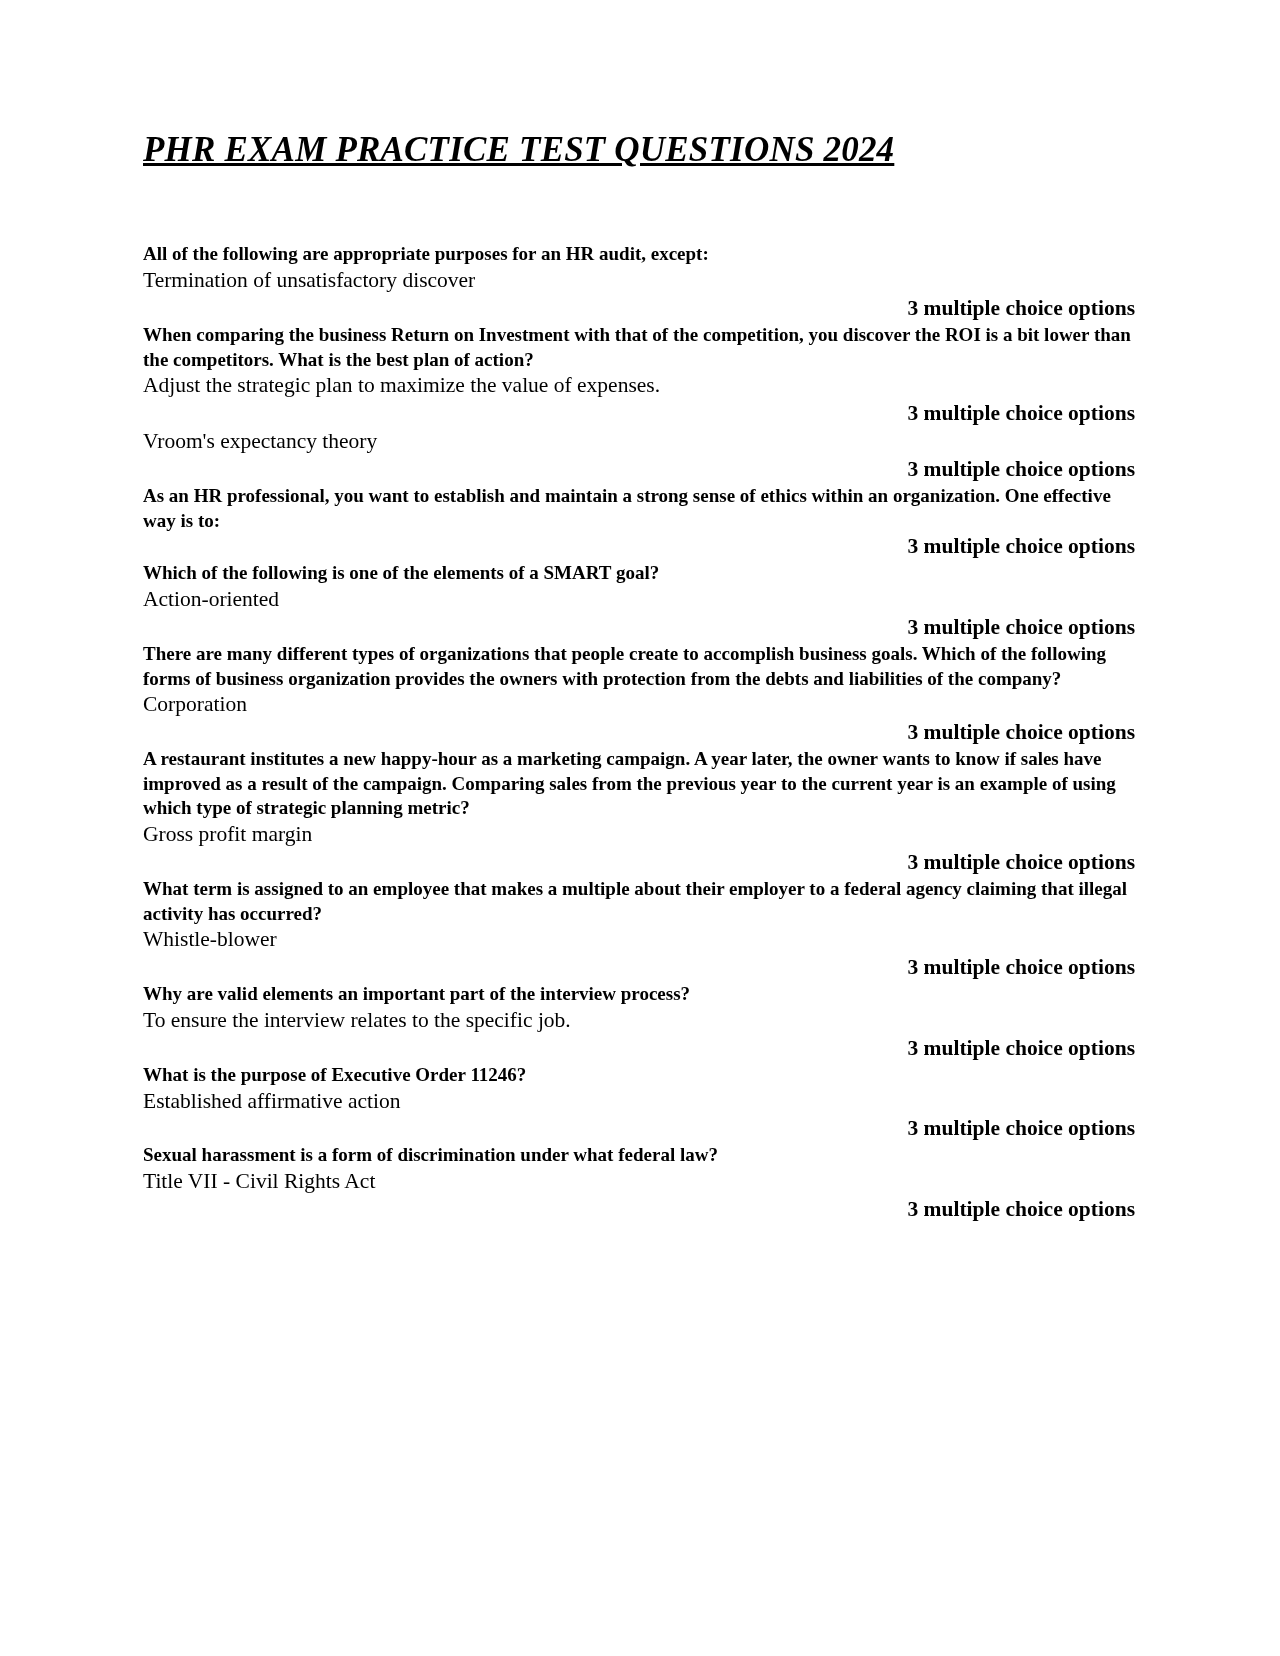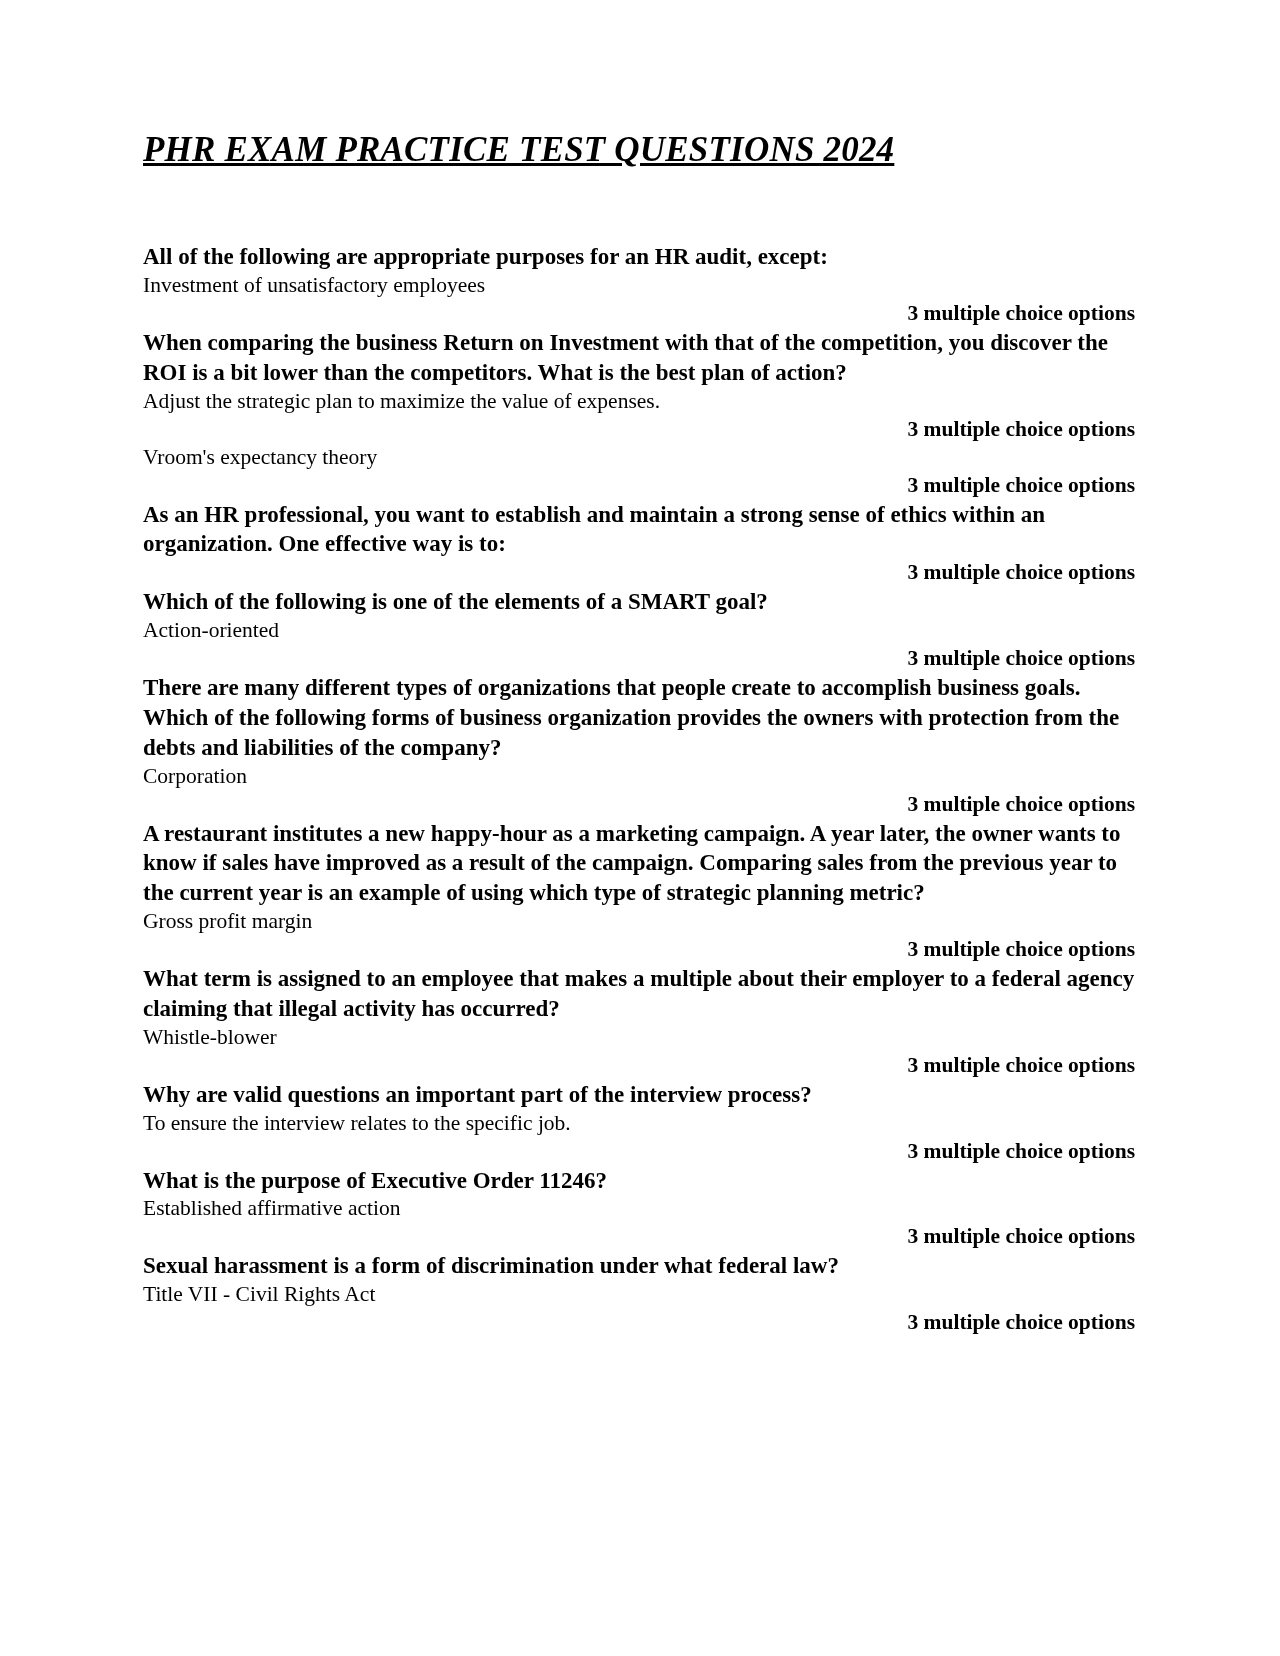--- a/index.html
+++ b/index.html
@@ -33,21 +33,21 @@
     white-space: nowrap;
   }
   .qa-list {
     margin: 0;
     padding: 0;
   }
   .qa-item {
     margin: 0 0 0 0;
   }
   .q-text {
-    font-size: 23px;
+    font-size: 19px;
     font-weight: bold;
     line-height: 1.30;
     margin: 0;
     text-align: left;
   }
   .a-text {
     font-size: 21.5px;
     font-weight: normal;
     line-height: 1.30;
     margin: 0;
@@ -64,21 +64,21 @@
 <body>
 
 <div class="page">
 
   <h1 class="doc-title">PHR EXAM PRACTICE TEST QUESTIONS 2024</h1>
 
   <div class="qa-list">
 
     <div class="qa-item">
       <p class="q-text">All of the following are appropriate purposes for an HR audit, except:</p>
-      <p class="a-text">Investment of unsatisfactory employees</p>
+      <p class="a-text">Termination of unsatisfactory discover</p>
       <p class="opts-text">3 multiple choice options</p>
     </div>
 
     <div class="qa-item">
       <p class="q-text">When comparing the business Return on Investment with that of the competition, you discover the ROI is a bit lower than the competitors. What is the best plan of action?</p>
       <p class="a-text">Adjust the strategic plan to maximize the value of expenses.</p>
       <p class="opts-text">3 multiple choice options</p>
     </div>
 
     <div class="qa-item">
@@ -109,21 +109,21 @@
       <p class="opts-text">3 multiple choice options</p>
     </div>
 
     <div class="qa-item">
       <p class="q-text">What term is assigned to an employee that makes a multiple about their employer to a federal agency claiming that illegal activity has occurred?</p>
       <p class="a-text">Whistle-blower</p>
       <p class="opts-text">3 multiple choice options</p>
     </div>
 
     <div class="qa-item">
-      <p class="q-text">Why are valid questions an important part of the interview process?</p>
+      <p class="q-text">Why are valid elements an important part of the interview process?</p>
       <p class="a-text">To ensure the interview relates to the specific job.</p>
       <p class="opts-text">3 multiple choice options</p>
     </div>
 
     <div class="qa-item">
       <p class="q-text">What is the purpose of Executive Order 11246?</p>
       <p class="a-text">Established affirmative action</p>
       <p class="opts-text">3 multiple choice options</p>
     </div>
 

